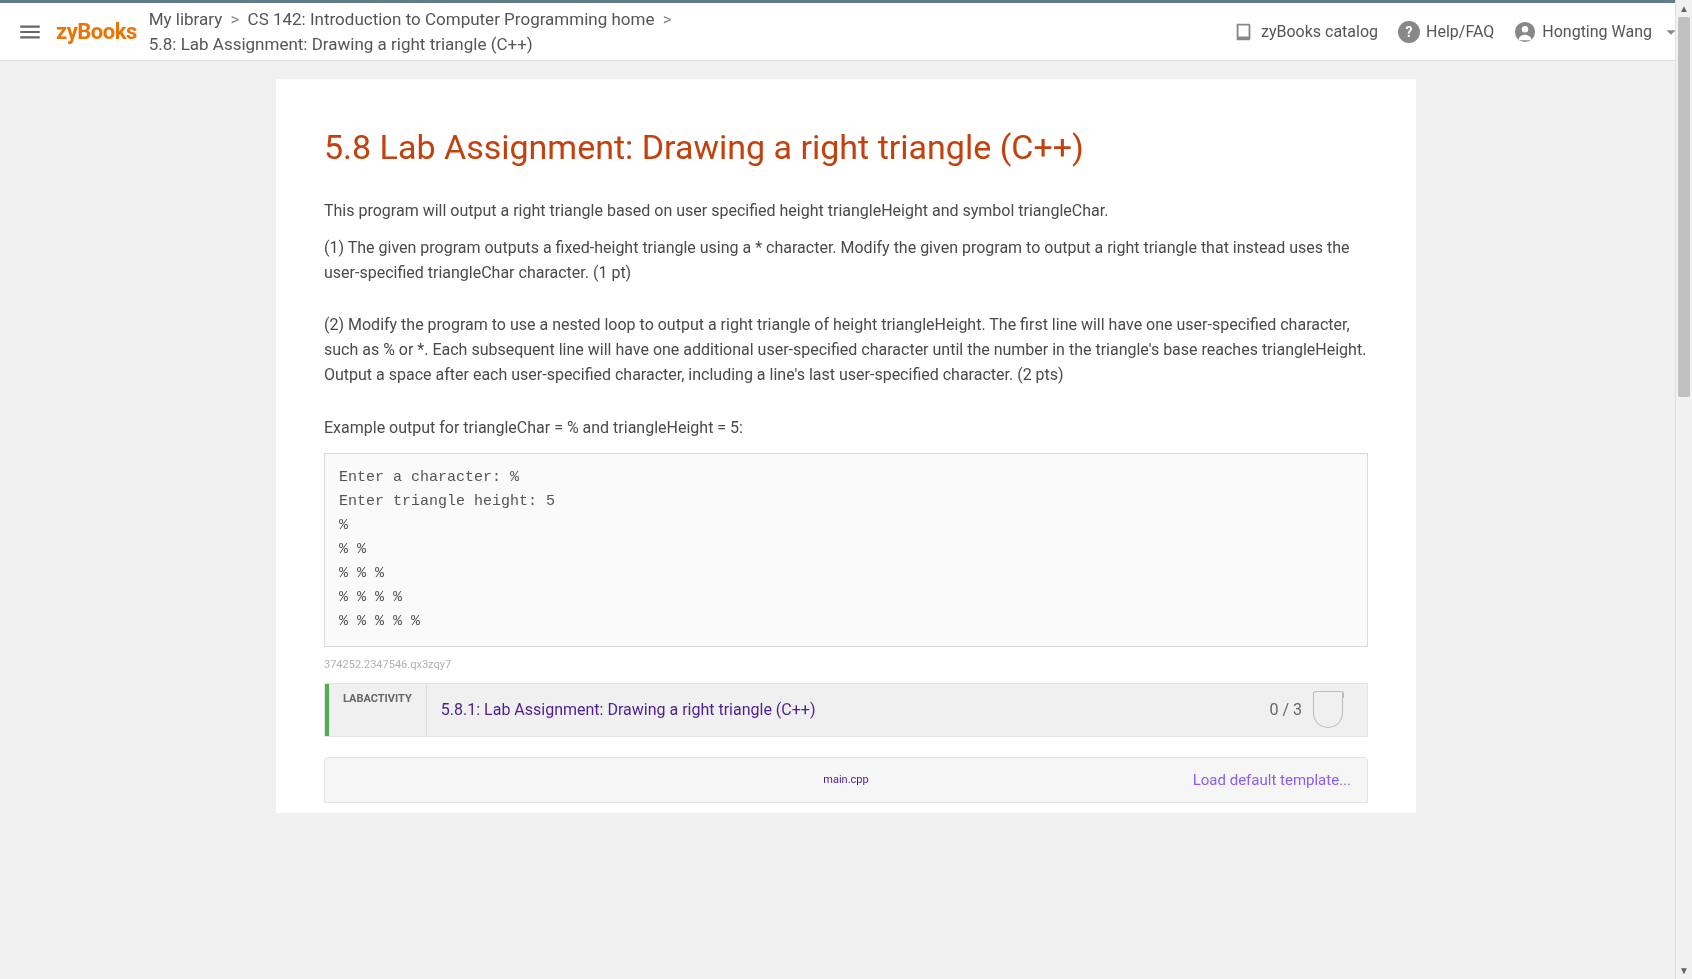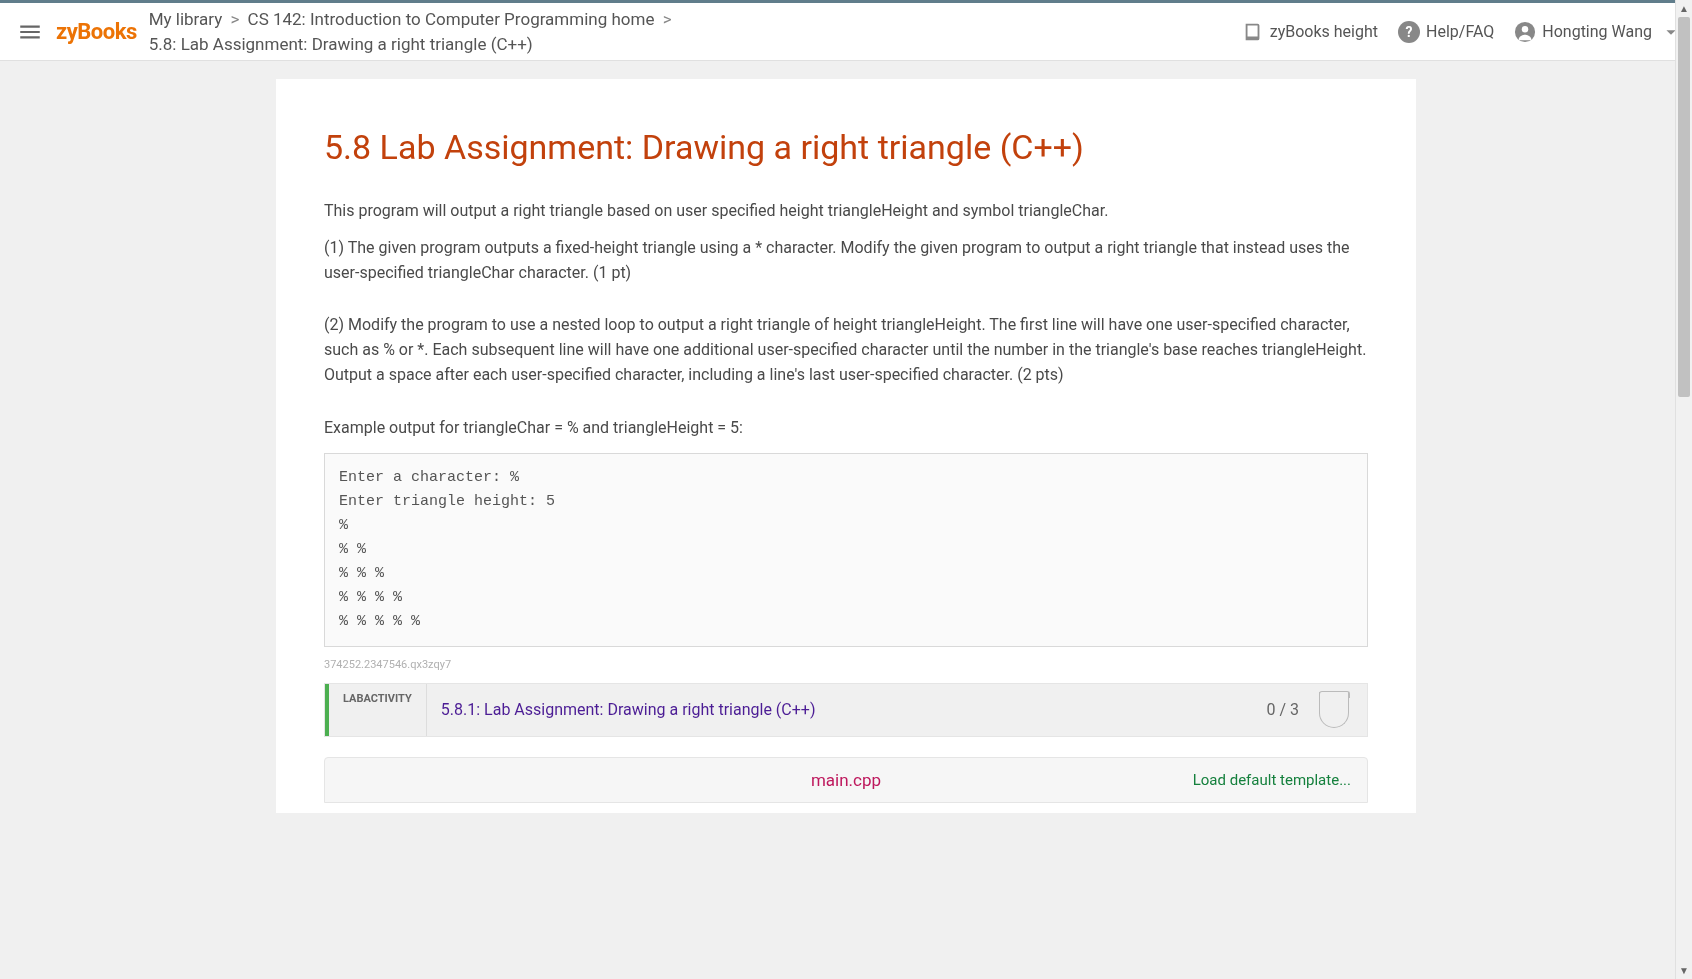--- a/index.html
+++ b/index.html
@@ -113,24 +113,24 @@
   }
   .lab-title {
     flex: 1;
     display: flex; align-items: center;
     padding-left: 14px;
     font-size: 16px;
     color: #4c1d95;
   }
   .lab-score {
     display: flex; align-items: center;
-    padding: 0 18px 0 0;
+    padding: 0 24px 0 0;
     font-size: 16px;
     color: #666;
-    gap: 20px;
+    gap: 11px;
   }
   .shield {
     width: 30px; height: 36px;
     border: 1.5px solid #bbb;
     border-top: none;
     border-radius: 0 0 16px 16px;
     position: relative;
   }
   .shield::before {
     content: '';
@@ -145,25 +145,25 @@
     border-radius: 4px 4px 0 0;
     height: 46px;
     display: flex;
     align-items: center;
     padding: 0 16px;
     position: relative;
   }
   .editor-filename {
     position: absolute;
     left: 50%; transform: translateX(-50%);
-    font-size: 17px; color: #be185d;
+    font-size: 11px; color: #4c1d95;
   }
   .load-template {
     margin-left: auto;
-    color: #15803d;
+    color: #8b5cf6;
     font-size: 15px;
     cursor: pointer;
     text-align: center;
   }
 
   
   .scrollbar {
     position: fixed;
     right: 0; top: 0; bottom: 0;
     width: 17px;
@@ -207,21 +207,21 @@
     </span>
     <span class="row">
       <span class="crumb">5.8: Lab Assignment: Drawing a right triangle (C++)</span>
     </span>
   </div>
   <div class="header-right">
     <div class="item">
       <svg viewBox="0 0 24 24">
           <path d="M4 3h13a2 2 0 0 1 2 2v14a2 2 0 0 1-2 2H4V3zm2 2v12h11V5H6zm0 14h11v1H6v-1z"></path>
         </svg>
-      <span>zyBooks height</span>
+      <span>zyBooks catalog</span>
     </div>
     <div class="item">
       <span class="icon-circle">?</span>
       <span>Help/FAQ</span>
     </div>
     <div class="item">
       <svg viewBox="0 0 24 24">
           <circle cx="12" cy="12" r="11" fill="#888"></circle>
           <circle cx="12" cy="9" r="3.5" fill="#fff"></circle>
           <path fill="#fff" d="M5 20c1-4 5-5 7-5s6 1 7 5v1H5v-1z"></path>

